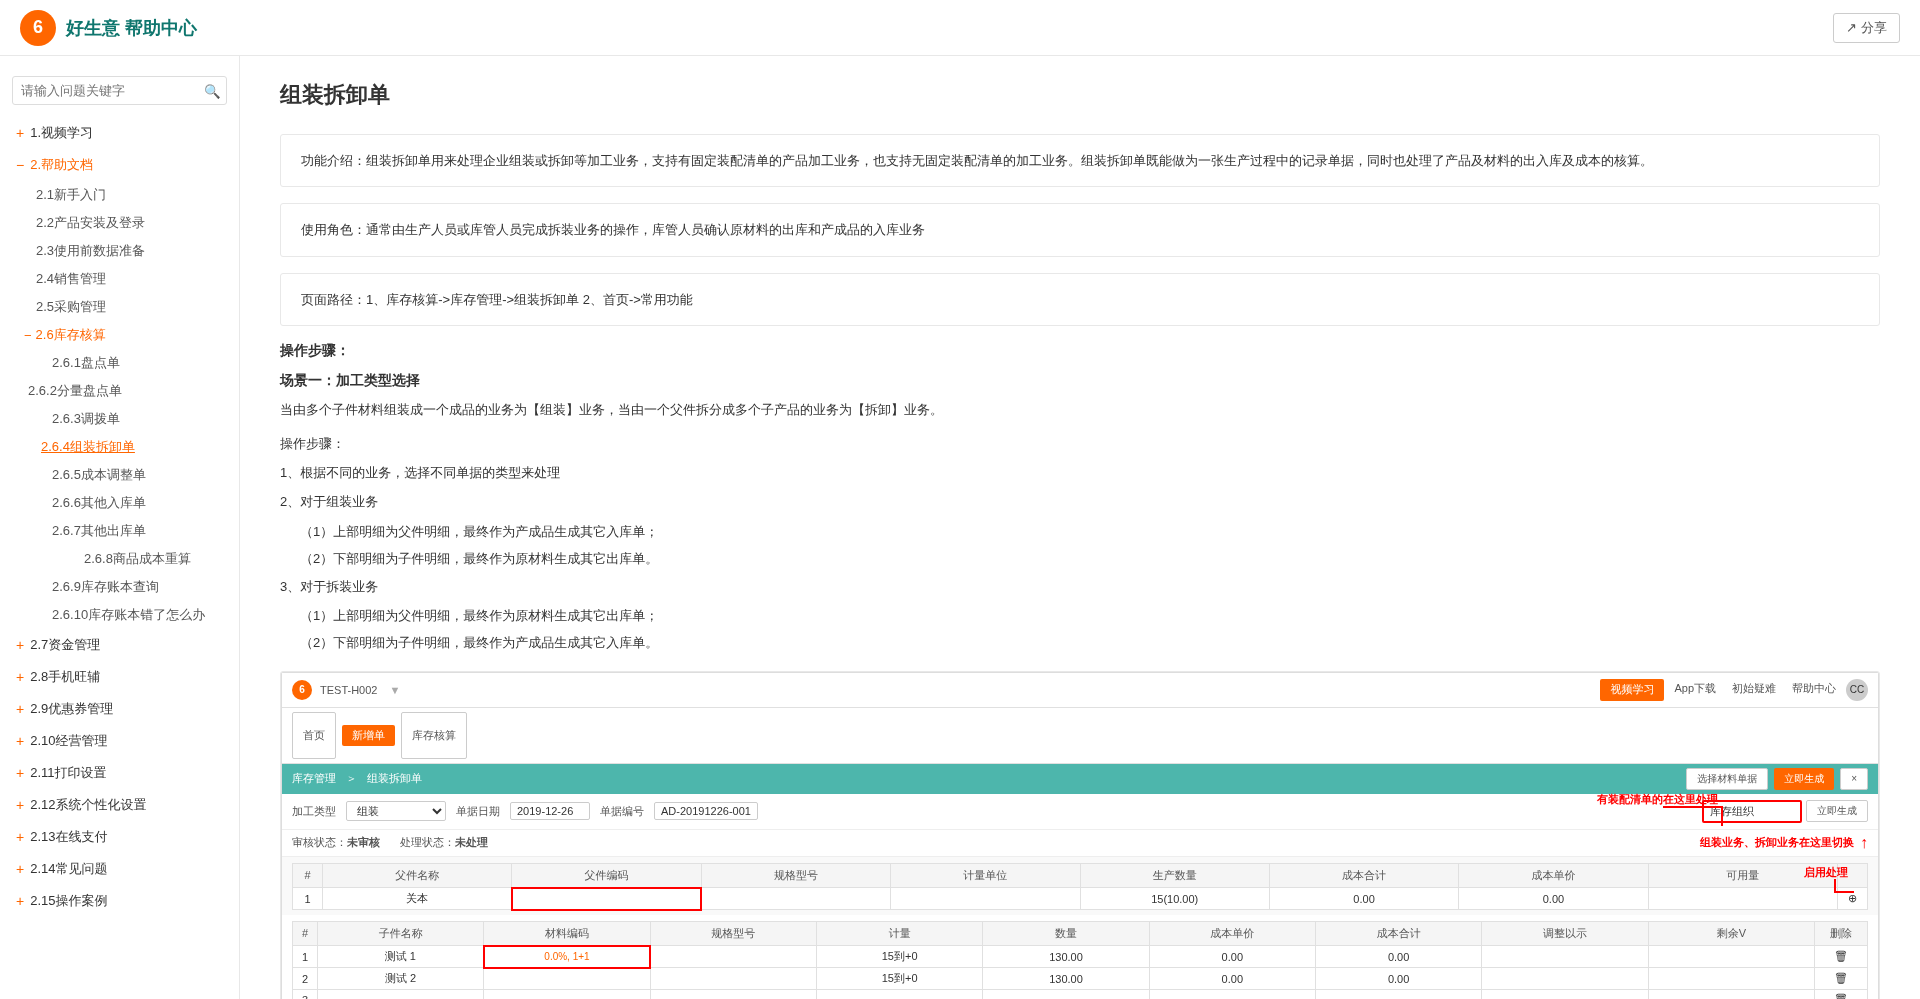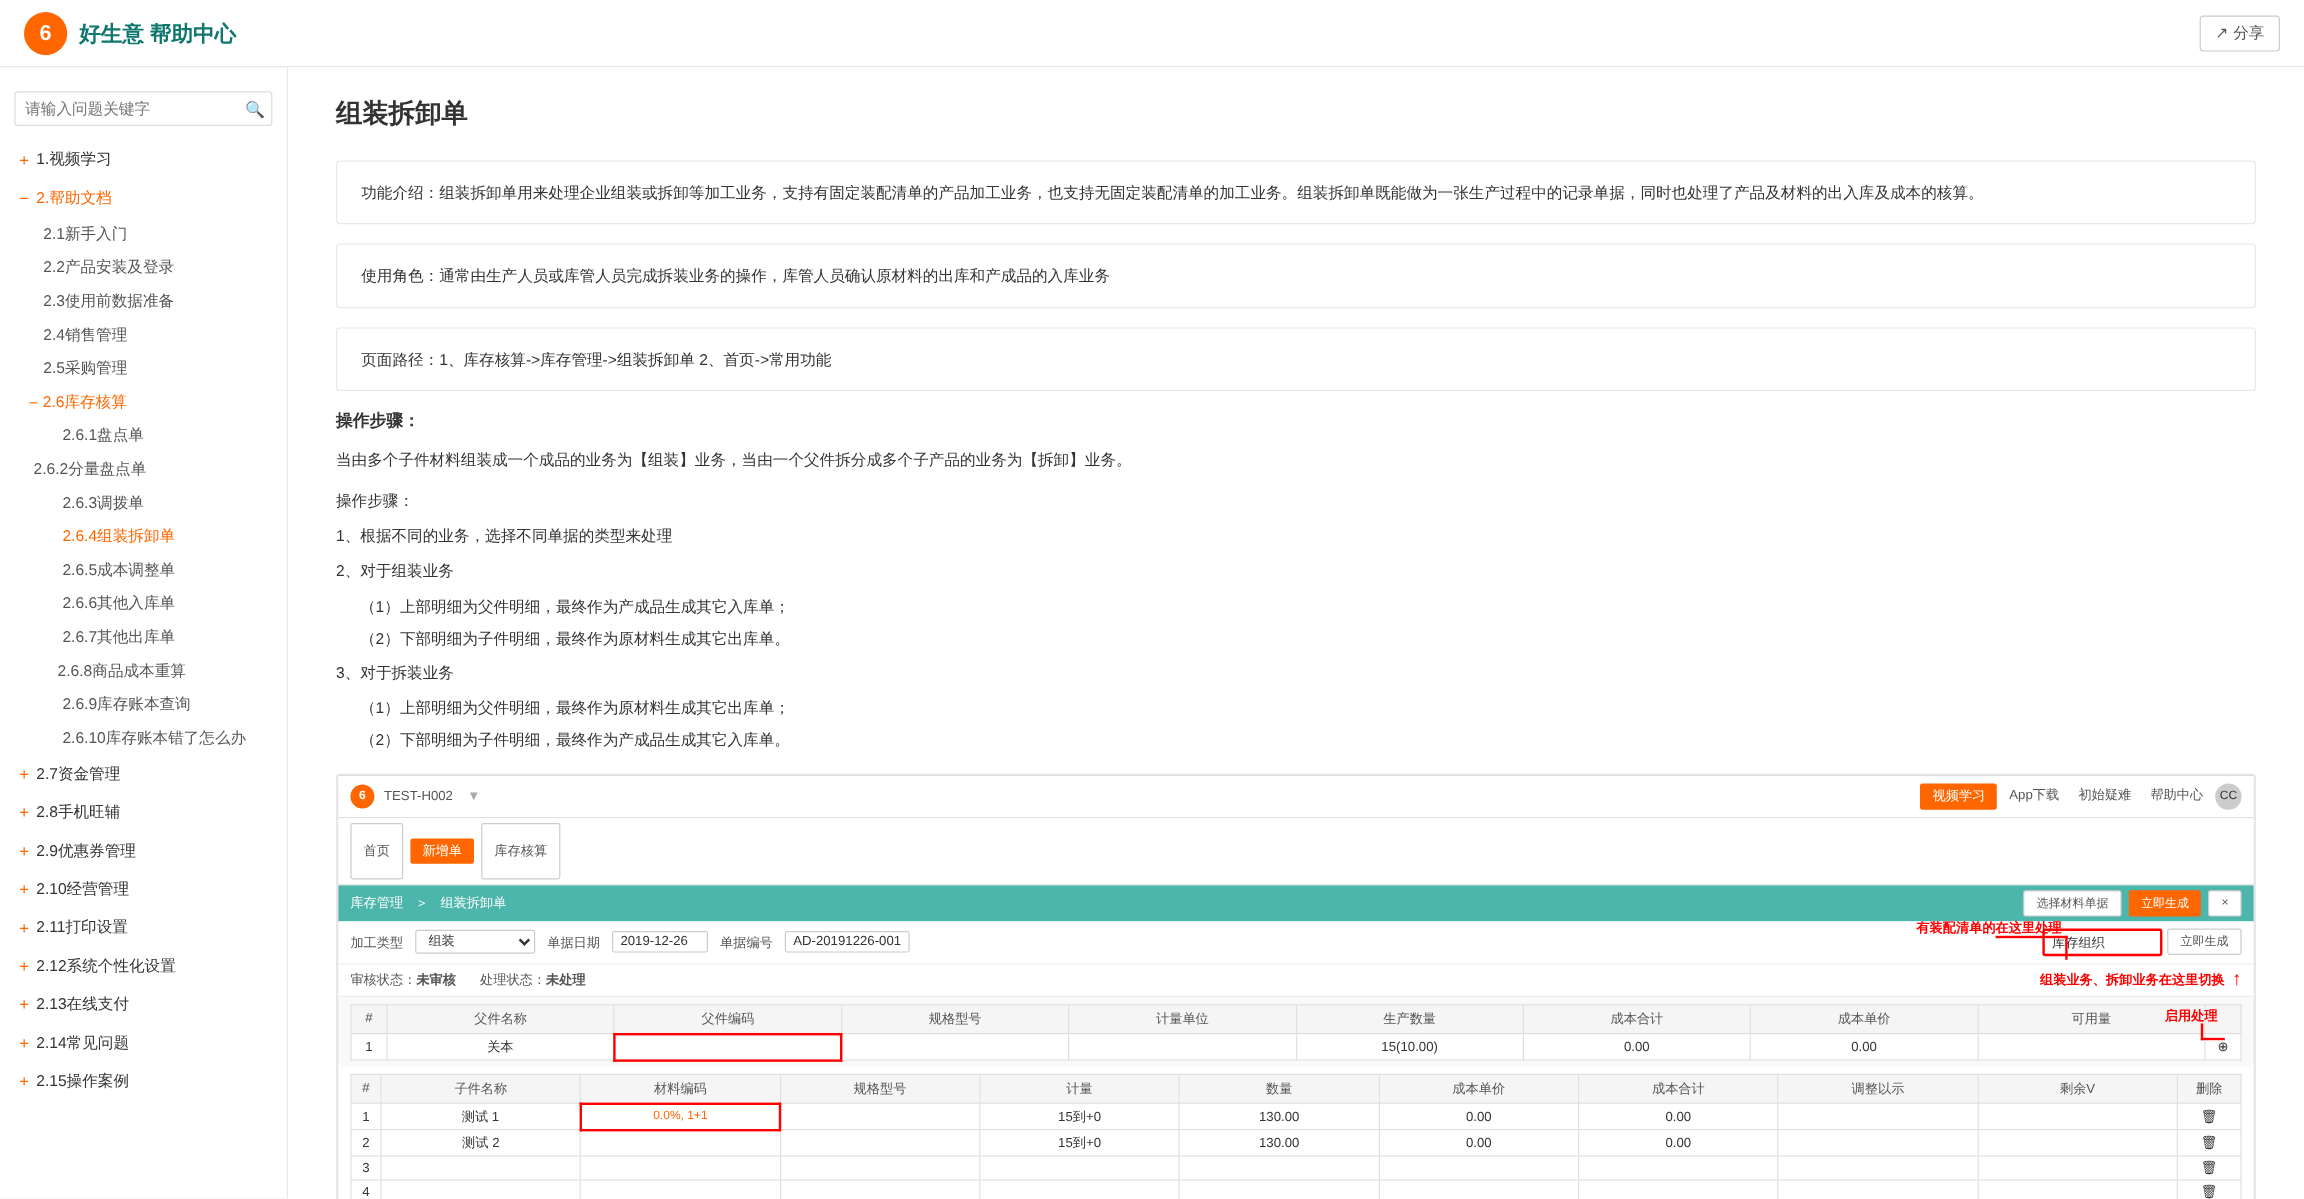--- a/index.html
+++ b/index.html
@@ -106,25 +106,25 @@
       <div class="nav-child">2.5采购管理</div>
 
       <div class="nav-child active-parent" style="font-weight:500;color:#f60;display:flex;align-items:center;padding-left:24px;">
         <span style="margin-right:4px;color:#f60;">−</span>
         <span>2.6库存核算</span>
       </div>
 
       <div class="nav-child" style="padding-left:52px;">2.6.1盘点单</div>
       <div class="nav-child" style="padding-left:28px;">2.6.2分量盘点单</div>
       <div class="nav-child" style="padding-left:52px;">2.6.3调拨单</div>
-      <div class="nav-child active" style="padding-left:52px;">2.6.4组装拆卸单</div>
+      <div class="nav-child active" style="padding-left:41px;text-decoration:underline;">2.6.4组装拆卸单</div>
       <div class="nav-child" style="padding-left:52px;">2.6.5成本调整单</div>
       <div class="nav-child" style="padding-left:52px;">2.6.6其他入库单</div>
       <div class="nav-child" style="padding-left:52px;">2.6.7其他出库单</div>
-      <div class="nav-child" style="padding-left:48px;">2.6.8商品成本重算</div>
+      <div class="nav-child" style="padding-left:84px;">2.6.8商品成本重算</div>
       <div class="nav-child" style="padding-left:52px;">2.6.9库存账本查询</div>
       <div class="nav-child" style="padding-left:52px;">2.6.10库存账本错了怎么办</div>
 
       <div class="nav-item parent">
         <span class="plus-icon">+</span>
         <span>2.7资金管理</span>
       </div>
       <div class="nav-item parent">
         <span class="plus-icon">+</span>
         <span>2.8手机旺辅</span>
@@ -171,20 +171,21 @@
       <p>使用角色：通常由生产人员或库管人员完成拆装业务的操作，库管人员确认原材料的出库和产成品的入库业务</p>
     </div>
 
     <div class="info-block">
       <p>页面路径：1、库存核算-&gt;库存管理-&gt;组装拆卸单 2、首页-&gt;常用功能</p>
     </div>
 
     <div style="margin-top:16px;">
       <div class="section-title">操作步骤：</div>
 
+      <div class="scene-title">场景一：加工类型选择</div>
       <div class="step-text">
         <span>当由多个子件材料组装成一个成品的业务为【组装】业务，当由一个父件拆分成多个子产品的业务为【拆卸】业务。</span>
       </div>
 
       <div class="step-text" style="margin-top:10px;">操作步骤：</div>
       <div class="step-text">1、根据不同的业务，选择不同单据的类型来处理</div>
       <div class="step-text">2、对于组装业务</div>
       <div class="sub-step">（1）上部明细为父件明细，最终作为产成品生成其它入库单；</div>
       <div class="sub-step">（2）下部明细为子件明细，最终作为原材料生成其它出库单。</div>
       <div class="step-text">3、对于拆装业务</div>

